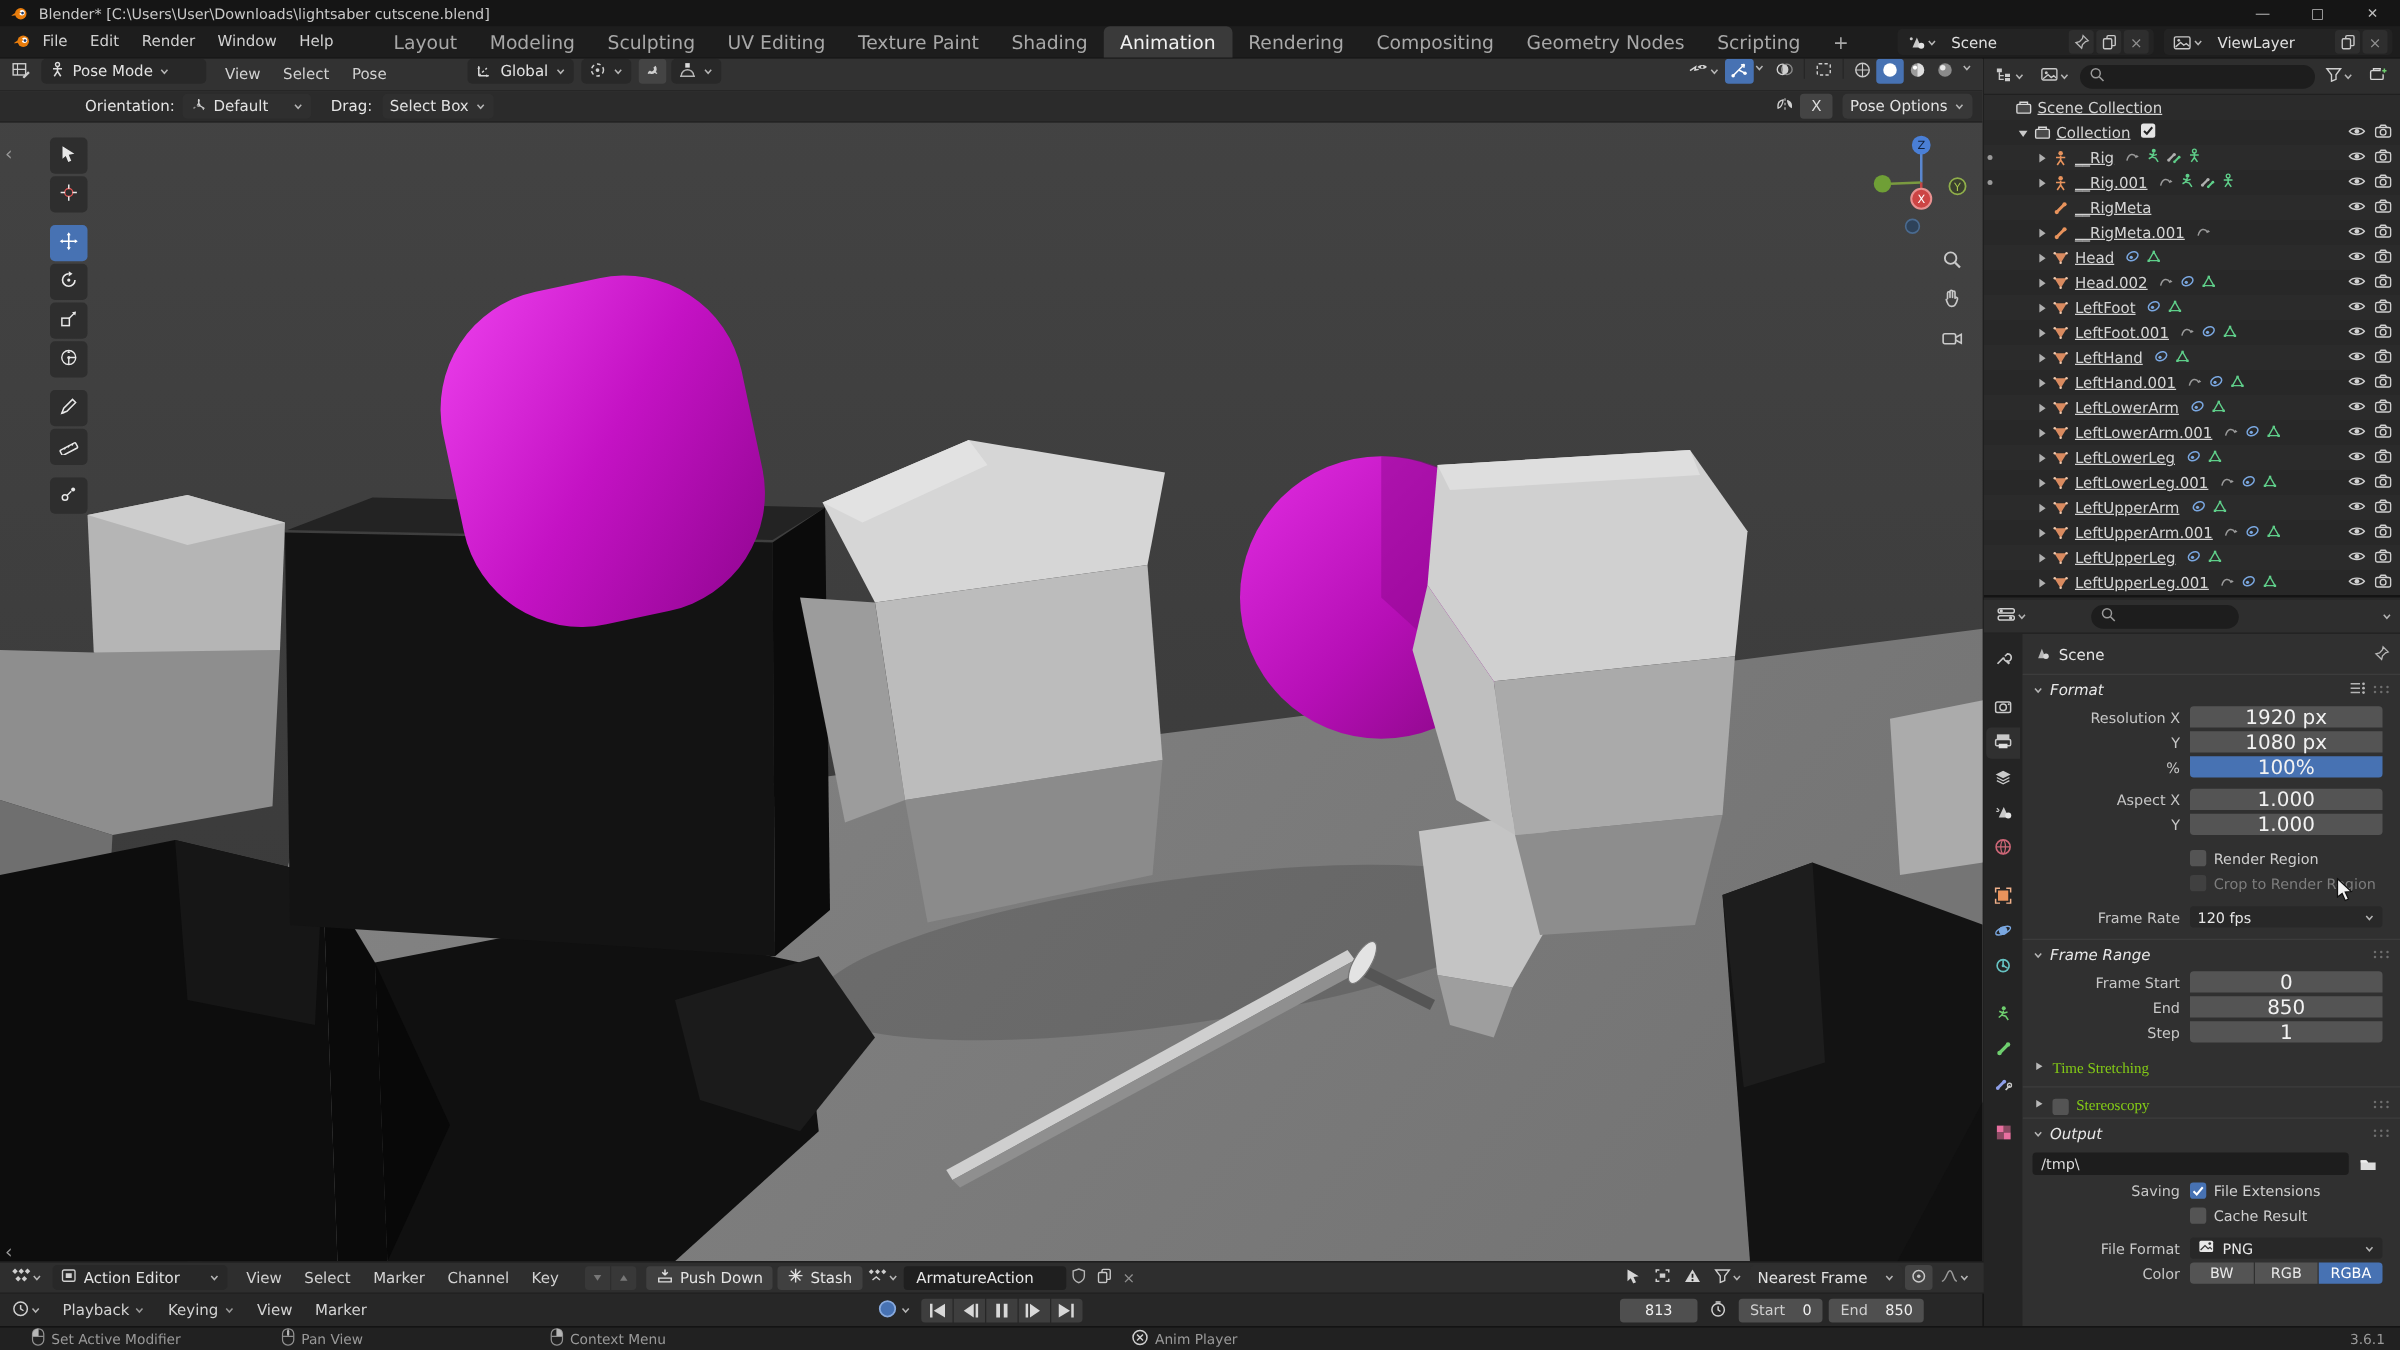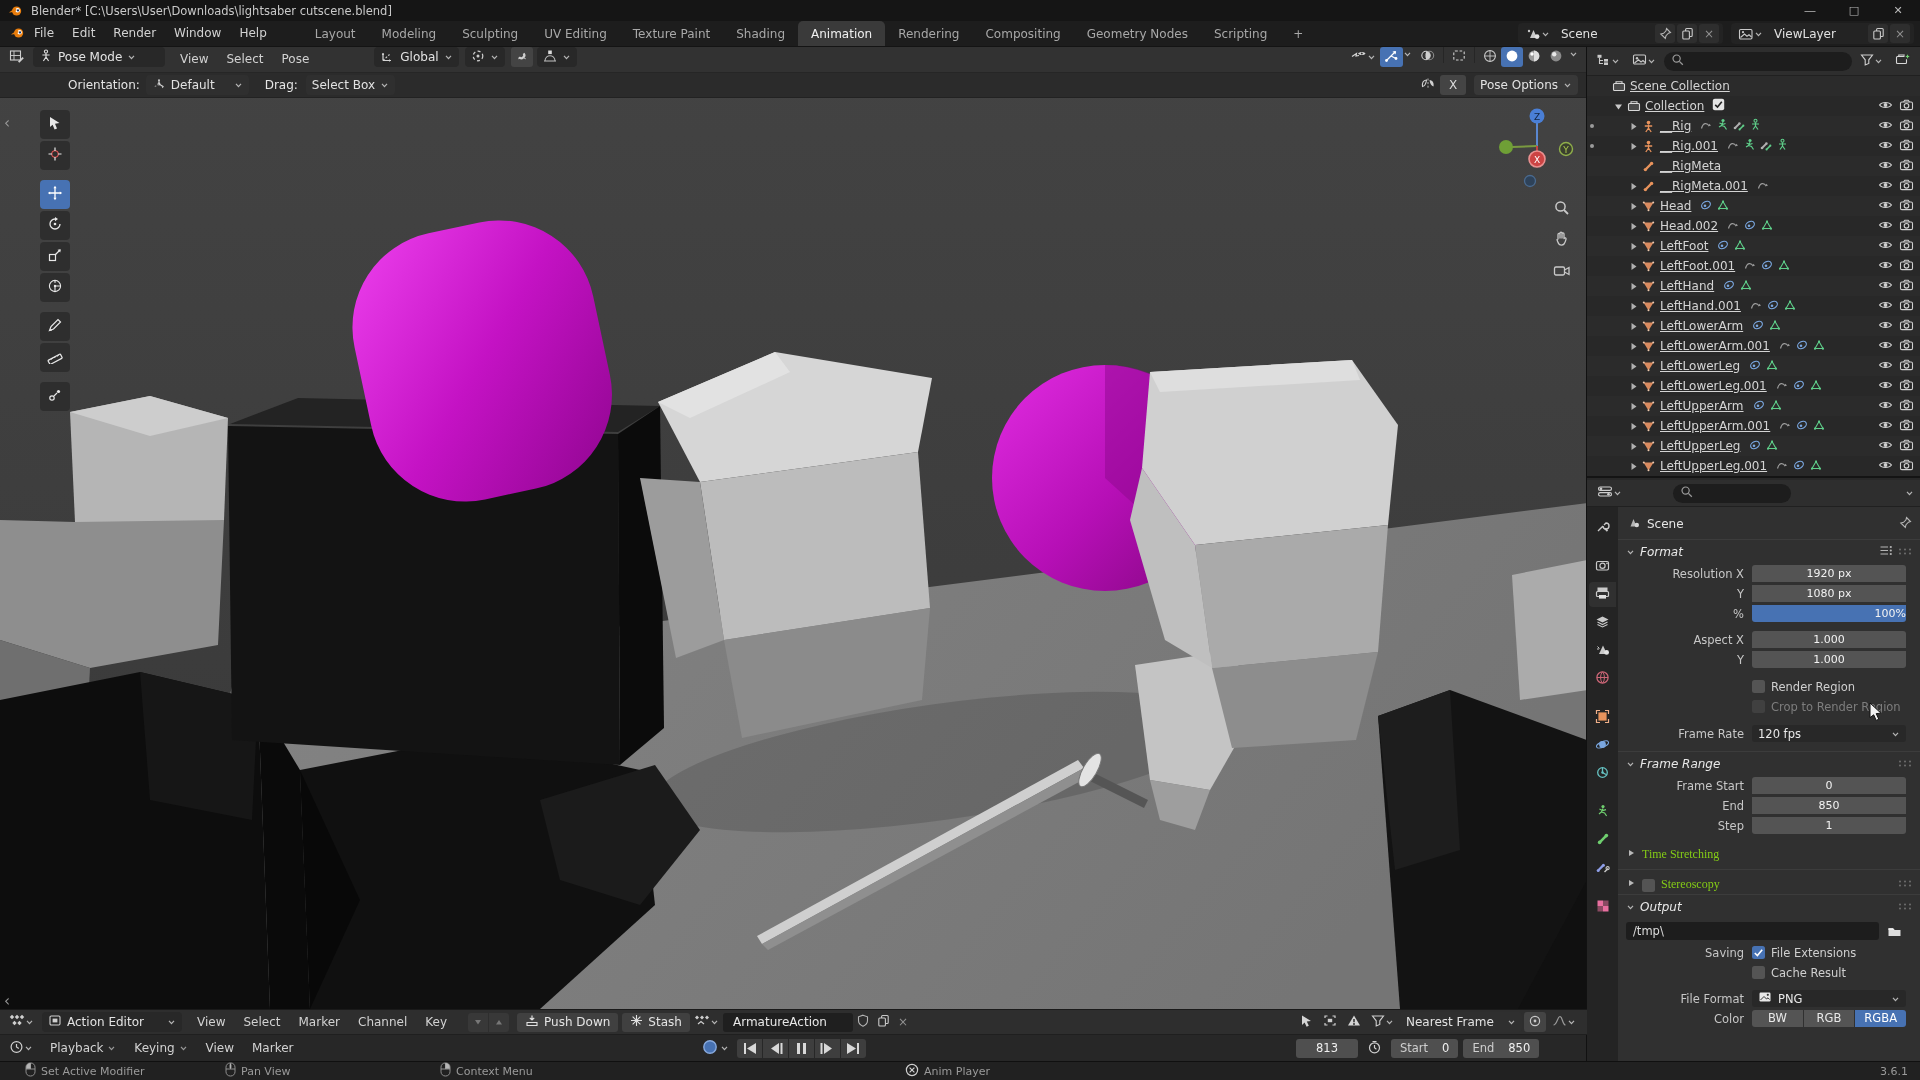--- a/index.html
+++ b/index.html
@@ -11,21 +11,21 @@
   #titlebar{position:absolute;left:0;top:0;width:1920px;height:21px;background:#151515;display:flex;align-items:center;}
   #titlebar .t-logo{margin-left:8px;display:flex;align-items:center;}
   #titlebar .t-text{margin-left:8px;font-size:11.5px;color:#c9c9c9;}
   #winbtns{position:absolute;right:0;top:0;height:21px;display:flex;}
   .winbtn{width:44px;height:21px;display:flex;align-items:center;justify-content:center;color:#bbb;font-size:11px;}
 
   
   #topbar{position:absolute;left:0;top:21px;width:1920px;height:26px;background:#1d1d1d;display:flex;align-items:center;border-bottom:1px solid #141414;box-sizing:border-box;}
   .menu-item{padding:0 9px;color:#d2d2d2;font-size:12px;line-height:25px;}
   #tabs{display:flex;margin-left:26px;height:100%;align-items:stretch;}
-  .tab{padding:0 13px;color:#a8a8a8;font-size:12px;display:flex;align-items:center;border-radius:5px 5px 0 0;}
+  .tab{padding:0 13px;color:#a8a8a8;font-size:15px;display:flex;align-items:center;border-radius:5px 5px 0 0;}
   .tab.active{background:#3a3a3a;color:#f0f0f0;}
   #topbar-right{position:absolute;right:6px;top:2px;display:flex;gap:8px;}
   .id-block{display:flex;align-items:center;background:#232323;border-radius:4px;height:21px;padding:0 4px;}
   .id-block .seg-icon{display:flex;align-items:center;padding:0 3px;}
   .id-block .seg-name{padding:0 8px;color:#e0e0e0;font-size:12px;min-width:84px;}
   .mini-btn{display:flex;align-items:center;justify-content:center;width:20px;height:19px;border-radius:3px;background:#2e2e2e;margin-left:2px;}
   .xmark{color:#909090;font-size:12px;}
 
   
   #viewport{position:absolute;left:0;top:47px;width:1587px;height:962px;background:#3d3d3d;border-right:1px solid #111;box-sizing:border-box;overflow:hidden;}
@@ -74,22 +74,22 @@
   #prop-content{position:absolute;left:31px;top:27px;right:0;bottom:0;overflow:hidden;}
   #prop-bread{display:flex;align-items:center;height:26px;padding:4px 8px 2px 8px;gap:6px;}
   #prop-bread .bc-name{color:#e6e6e6;}
   .panel{border-top:1px solid #3c3c3c;background:#303030;padding-bottom:7px;}
   .panel-h{display:flex;align-items:center;height:24px;gap:5px;padding:0 8px;font-style:italic;}
   .panel-h .ph-title{color:#e8e8e8;font-size:12px;}
   .panel-h .ph-sp{flex:1;}
   .prow{display:flex;align-items:center;height:19px;margin:1px 14px 1px 8px;}
   .prow .plabel{width:118px;text-align:right;padding-right:8px;color:#c7c7c7;font-size:11.5px;white-space:nowrap;}
   .prow .pfield{flex:1;}
-  .fld{background:#545454;height:17px;line-height:17px;text-align:center;color:#f2f2f2;font-size:11px;border-radius:3px;}
-  .fld.accent{background:#4772b3;text-align:right;}
+  .fld{background:#545454;height:17px;line-height:17px;text-align:center;color:#f2f2f2;font-size:16px;border-radius:3px;}
+  .fld.accent{background:#4772b3;}
   .grp .prow{margin-top:0;margin-bottom:1px;}
   .grp .fld{border-radius:0;}
   .grp .prow:first-child .fld{border-radius:3px 3px 0 0;}
   .grp .prow:last-child .fld{border-radius:0 0 3px 3px;}
   .chkrow{display:flex;align-items:center;gap:6px;}
   .chk{width:13px;height:13px;border-radius:2.5px;background:#545454;box-sizing:border-box;display:flex;align-items:center;justify-content:center;}
   .chk.on{background:#4772b3;}
   .chk.dis{opacity:.45;}
   .chklabel{color:#cfcfcf;font-size:11.5px;}
   .chklabel.dis{color:#7d7d7d;}

